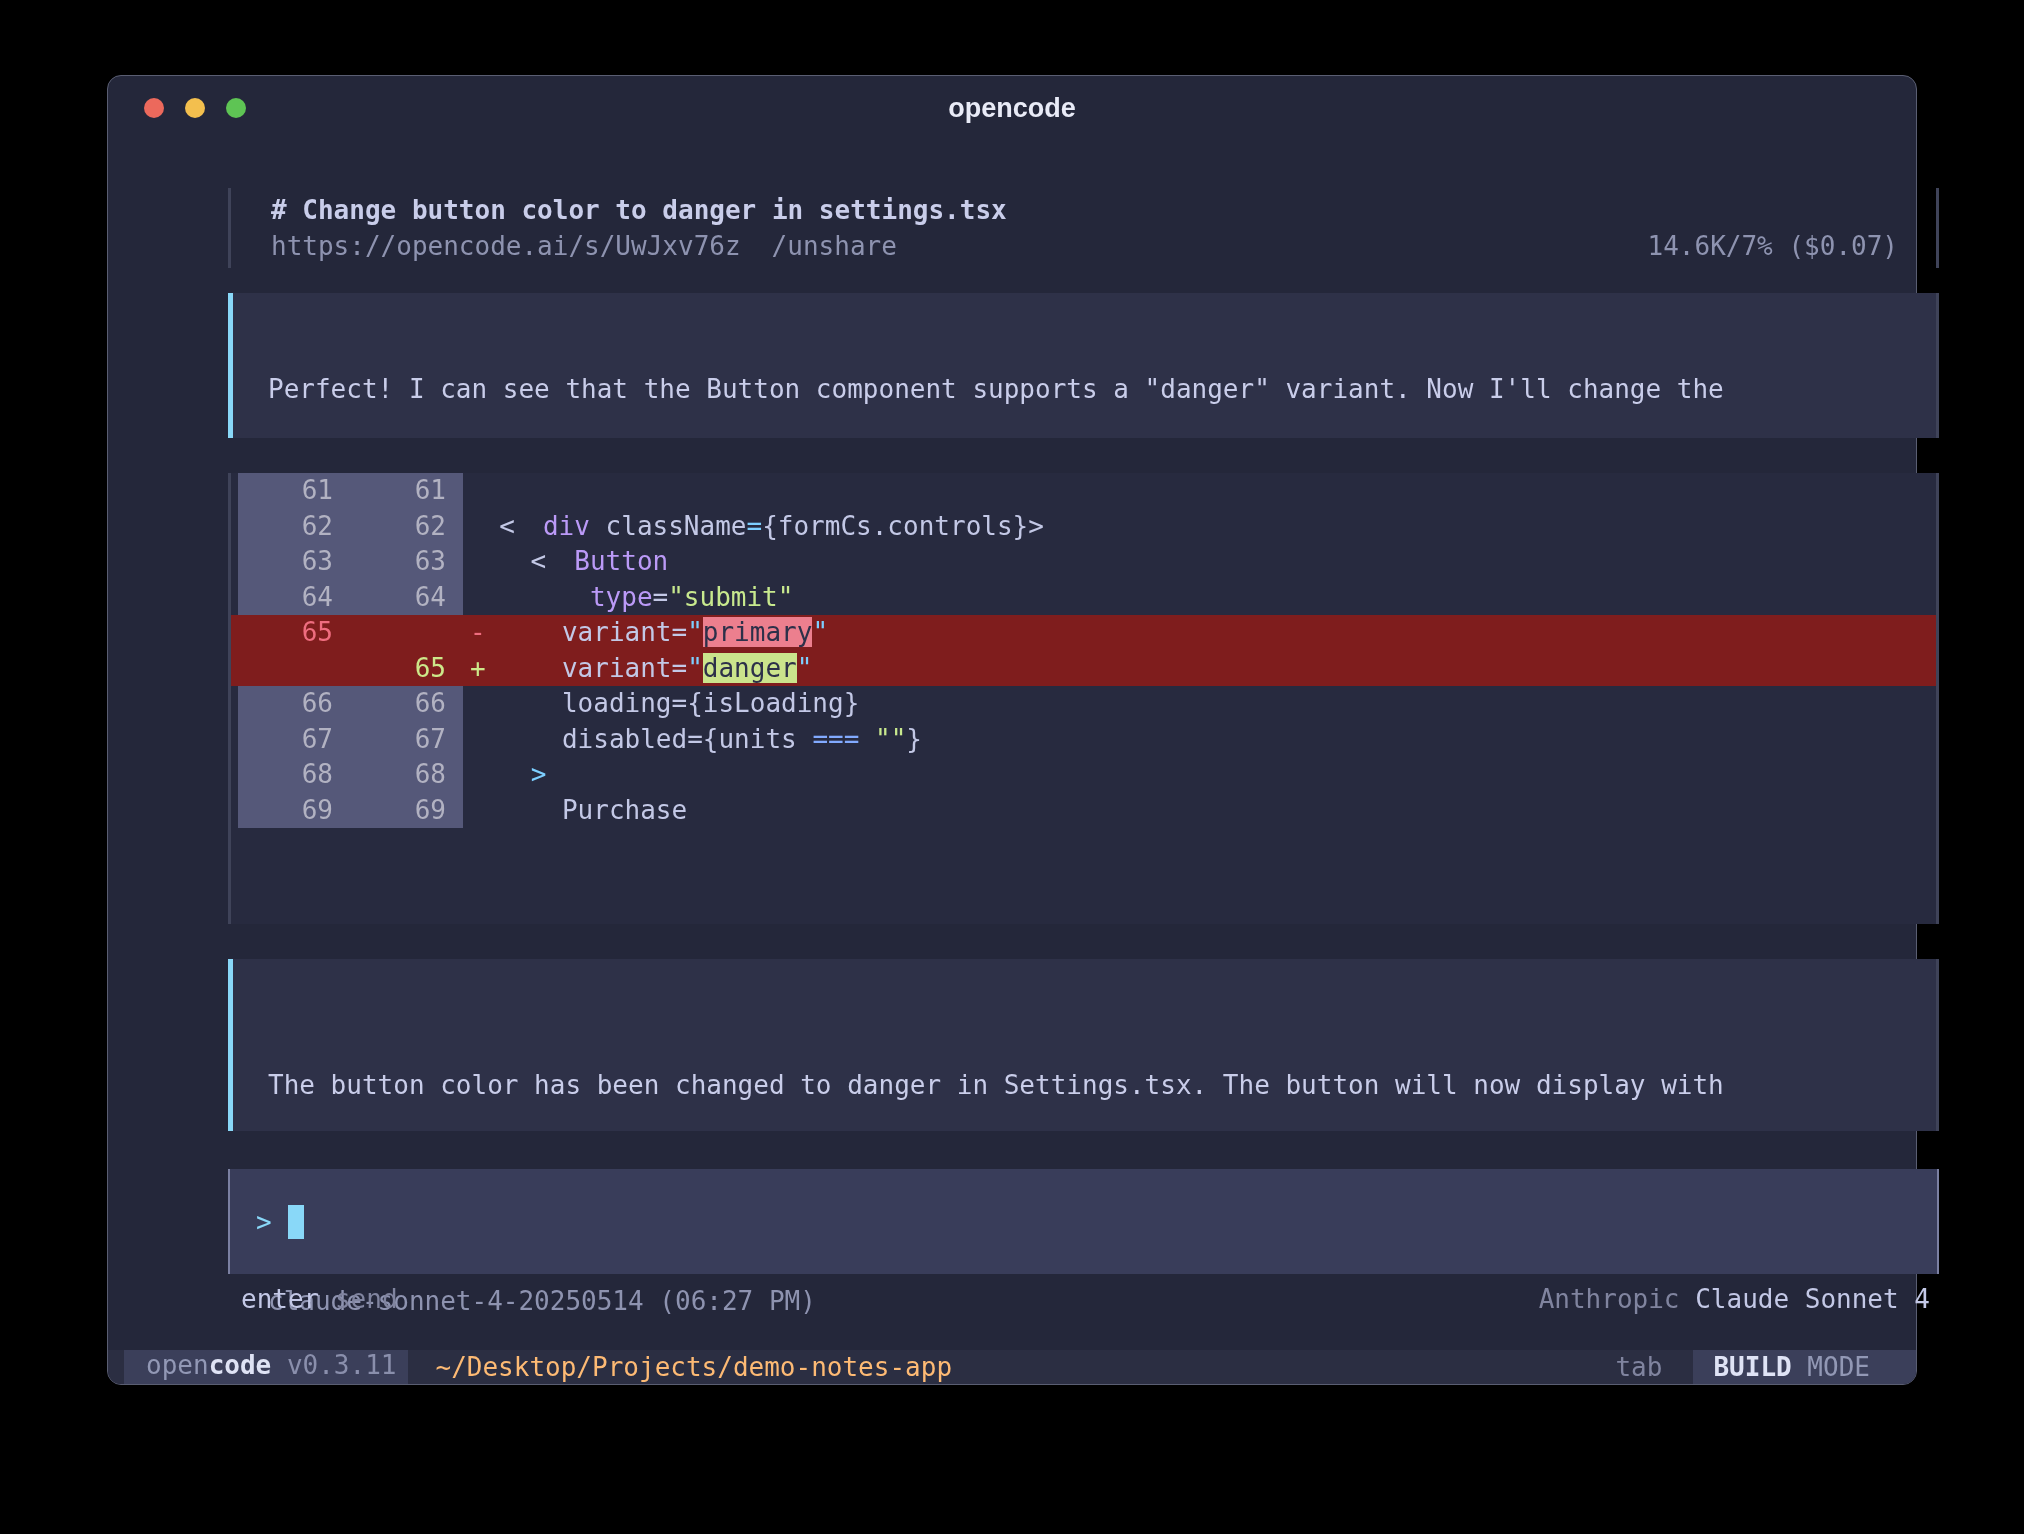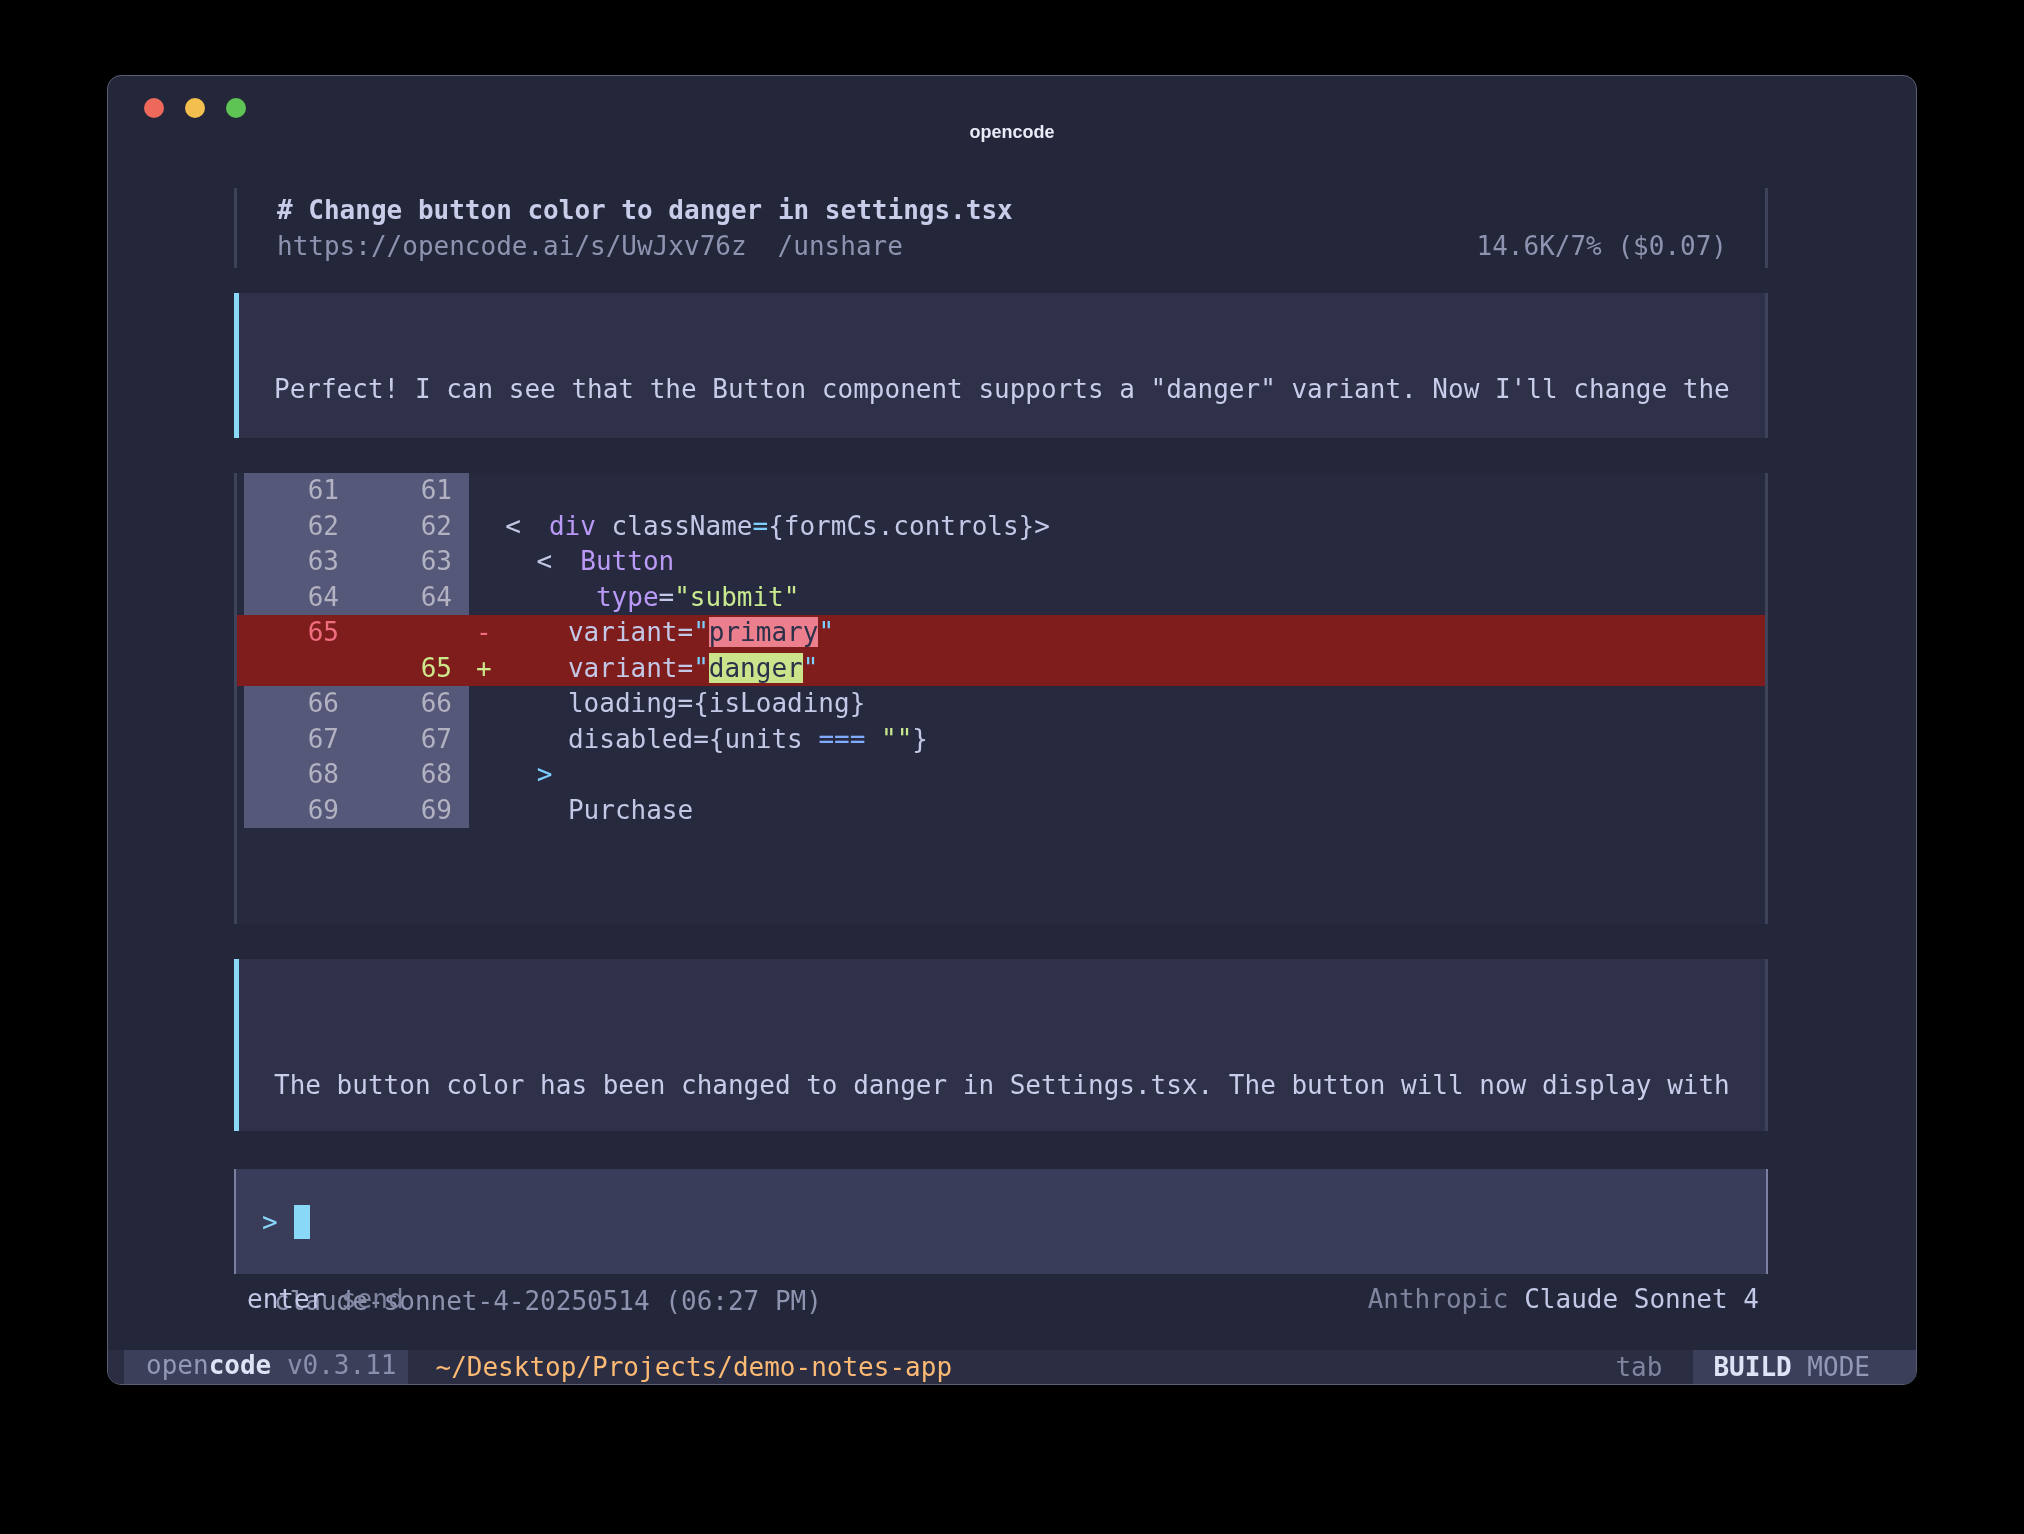--- a/index.html
+++ b/index.html
@@ -13,25 +13,25 @@
 
   
   .titlebar { position:absolute; top:0; left:0; right:0; height:64px; }
   .lights { position:absolute; left:36px; top:22px; display:flex; gap:21px; }
   .light { width:20px; height:20px; border-radius:50%; }
   .light.red { background:#ec695c; }
   .light.yellow { background:#f3bf4e; }
   .light.green { background:#5ec454; }
   .win-title {
     text-align:center; line-height:64px; color:#e9ebf7;
-    font-family:"Liberation Sans", sans-serif; font-weight:bold; font-size:18px;margin-top:24px;
-  }
-
-  
-  .col { position:absolute; left:126px; width:1534px; }
+    font-family:"Liberation Sans", sans-serif; font-weight:bold; font-size:27px;
+  }
+
+  
+  .col { position:absolute; left:120px; width:1711px; }
 
   
   .header {
     top:112px; height:80px; line-height:36px;
     border-left:3px solid #3f4359; border-right:3px solid #3f4359;
     padding:4px 38px 0 40px;
   }
   .header-title { color:#c9cdea; font-weight:bold; white-space:pre; }
   .header-sub { display:flex; justify-content:space-between; color:#8e93b0; white-space:pre; }
   .unshare { margin-left:31px; color:#8e93b0; }

